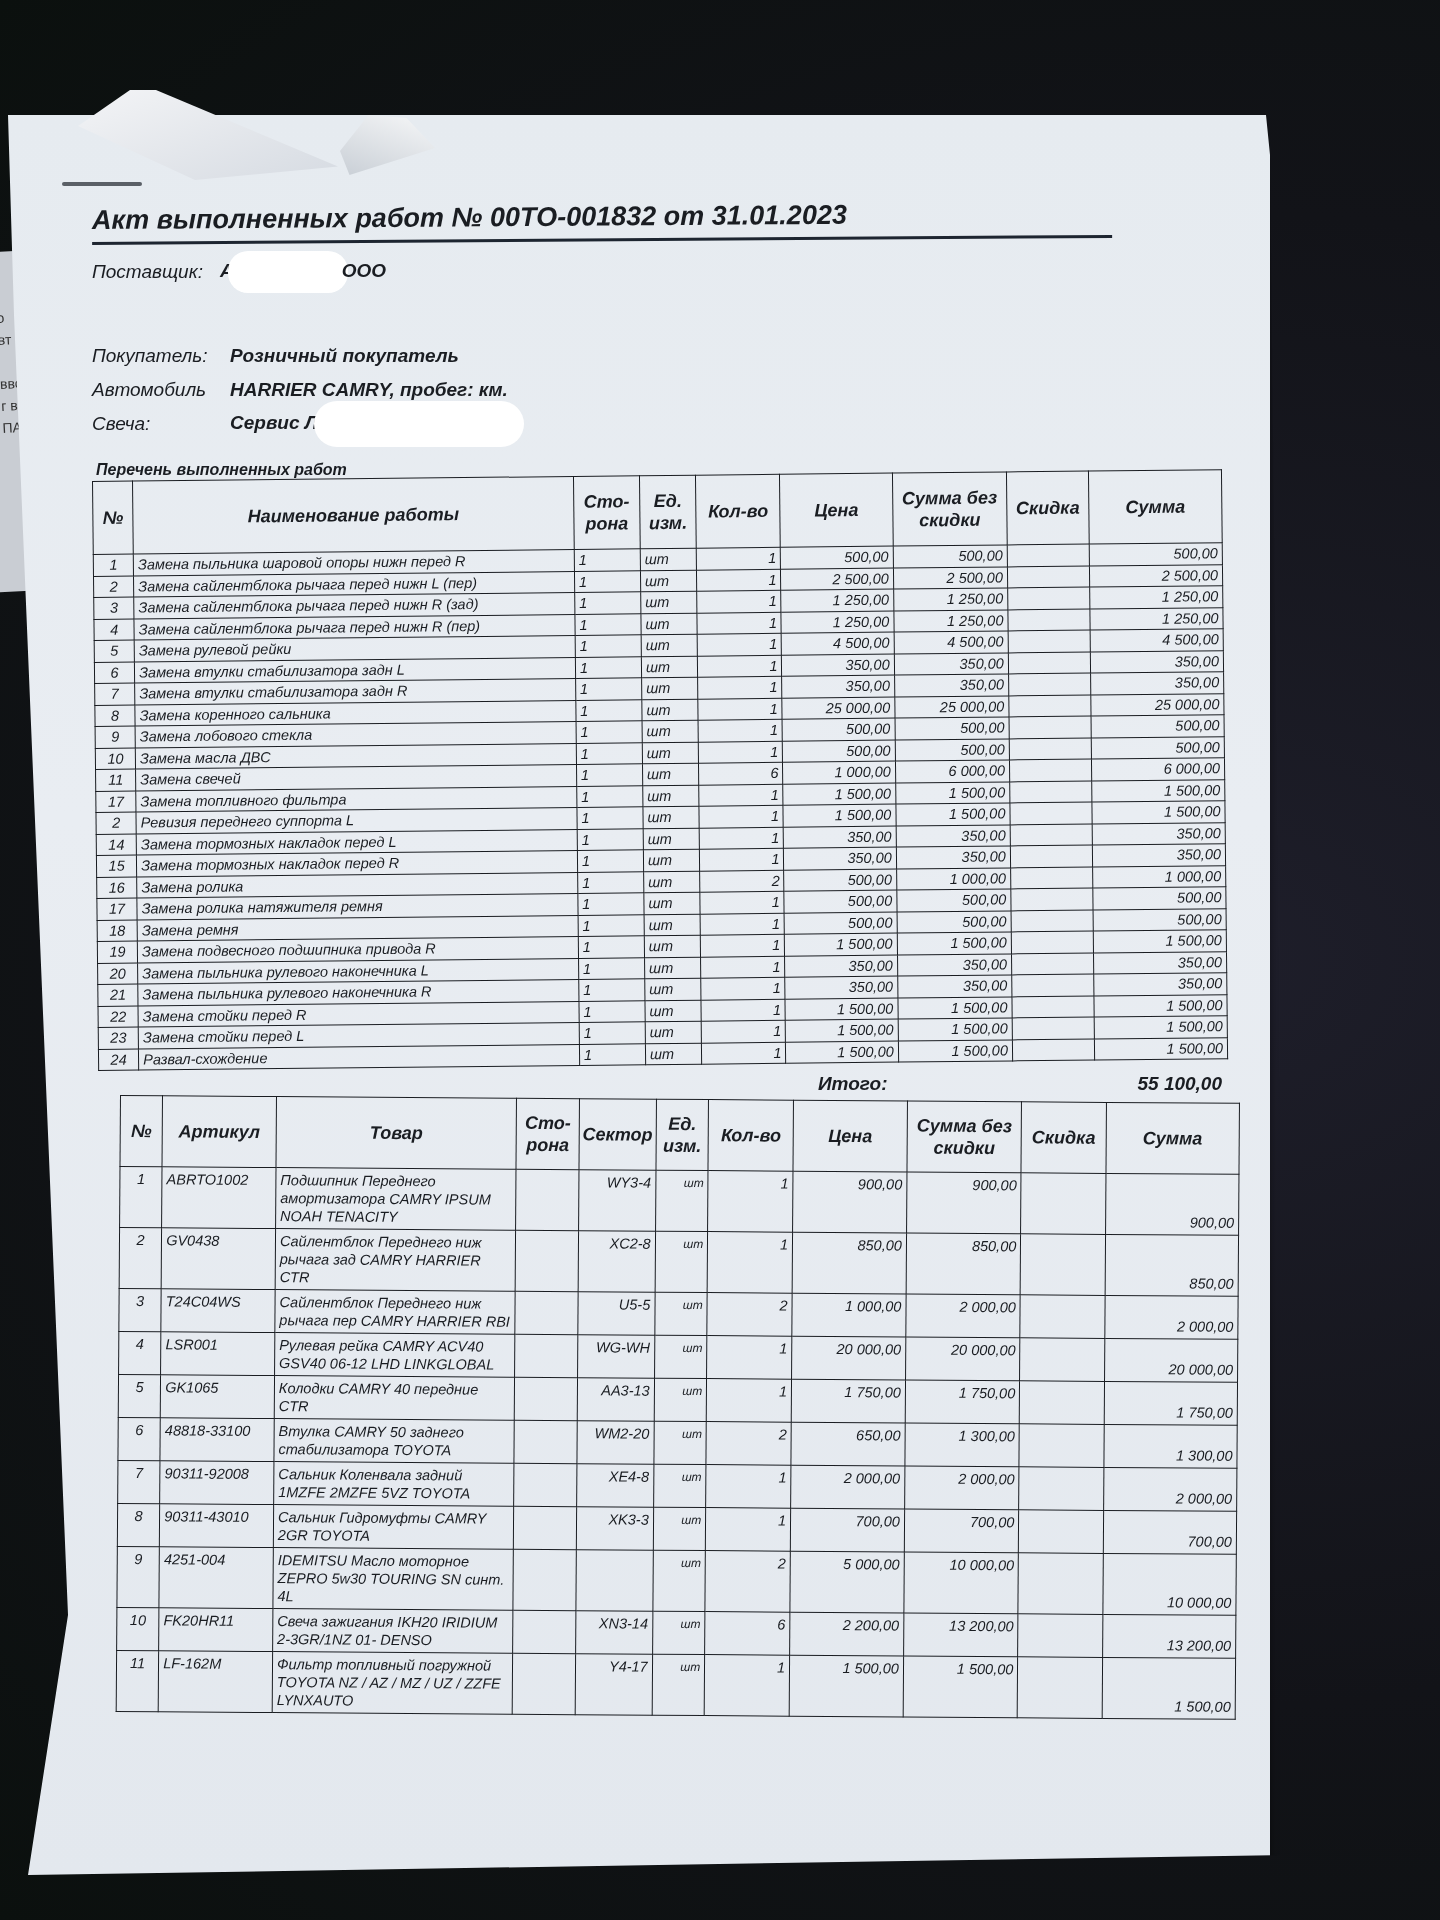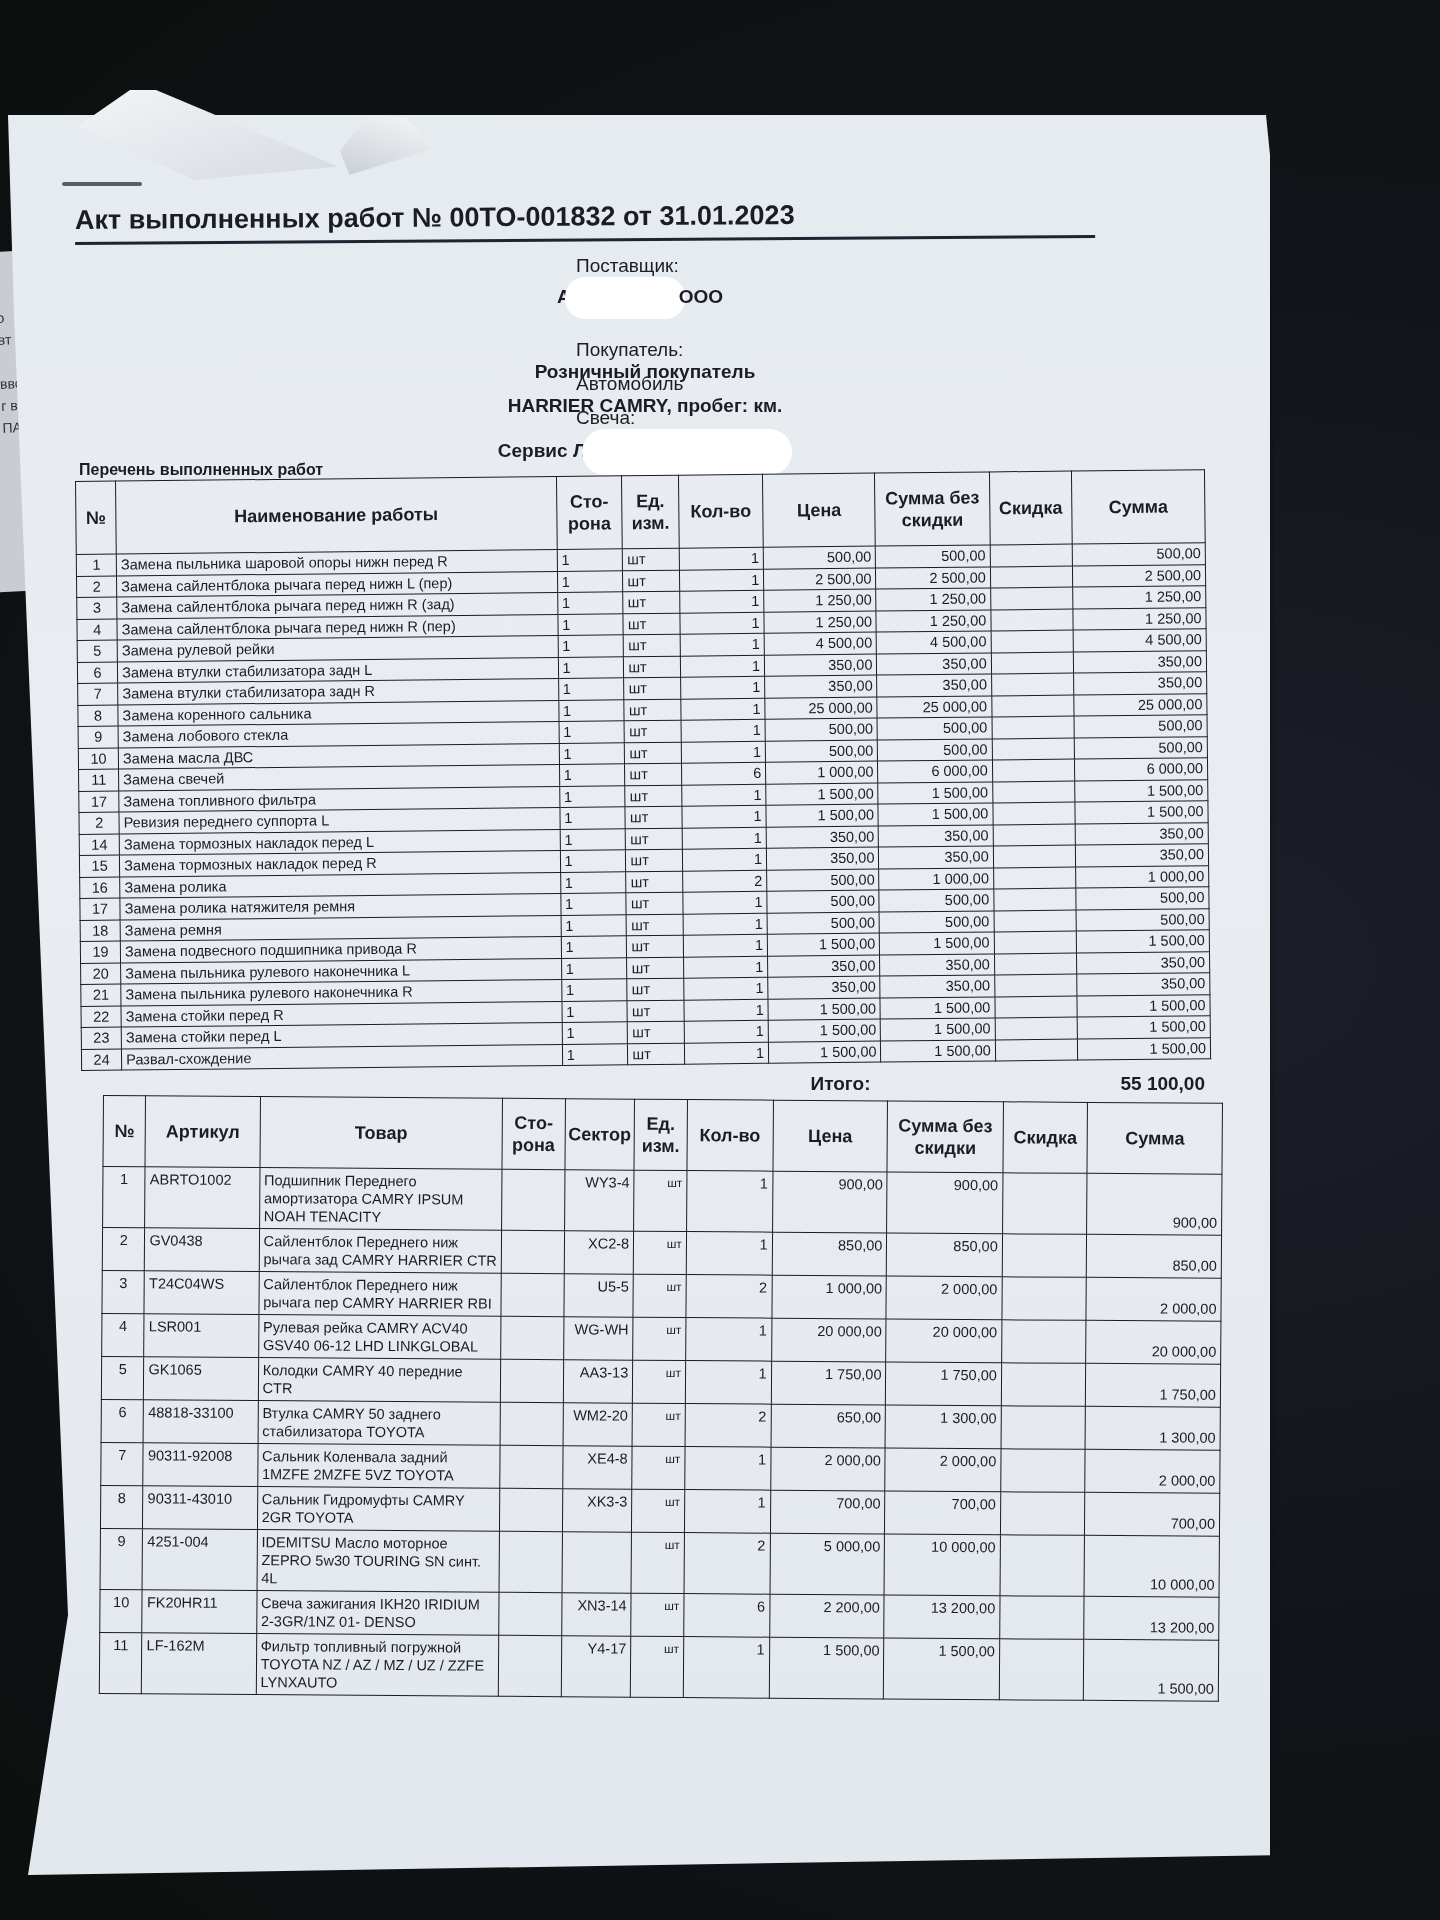--- a/index.html
+++ b/index.html
@@ -9,24 +9,24 @@
     font-family:"Liberation Sans", sans-serif;color:#1a1d22;}
   .under-sheet{position:absolute;left:-20px;top:250px;width:120px;height:340px;background:#c9cdd3;transform:rotate(-3deg);}
   .under-sheet span{display:block;font-size:14px;color:#333;margin:55px 0 0 22px;line-height:22px;}
   .paper{position:absolute;left:8px;top:115px;width:1262px;height:1760px;
     background:linear-gradient(180deg,#e6ebf0 0%,#e9edf2 40%,#e3e8ee 100%);
     clip-path:polygon(0 0,1258px 0,1262px 40px,1280px 1740px,20px 1760px,60px 1500px,6px 200px);
     box-shadow:0 0 8px rgba(0,0,0,.4);}
   .fold1{position:absolute;left:78px;top:90px;width:260px;height:90px;background:linear-gradient(160deg,#f3f4f6,#d6dbe2);clip-path:polygon(20% 0,30% 0,100% 85%,45% 100%,0 40%);}
   .fold2{position:absolute;left:340px;top:115px;width:95px;height:60px;background:linear-gradient(200deg,#f6f7f8,#c9cfd6);clip-path:polygon(30% 0,70% 5%,100% 55%,10% 100%,0 60%);}
   .staple{position:absolute;left:62px;top:182px;width:80px;height:4px;background:#5a5f66;border-radius:2px;}
-  .doc{position:absolute;left:75px;top:205px;width:1140px;}
+  .doc{position:absolute;left:92px;top:205px;width:1140px;font-style:italic;}
   .title{font-size:27px;font-weight:bold;margin:0 0 0 0;padding-bottom:6px;border-bottom:3px solid #1d2530;width:1020px;transform:rotate(-0.4deg);transform-origin:left;}
   .meta{font-size:19px;margin-top:10px;}
-  .meta .row{display:flex;height:34px;align-items:center;flex-direction:column;}
+  .meta .row{display:flex;height:34px;align-items:center;}
   .meta .lbl{width:138px;}
   .meta .val{font-weight:bold;}
   .blur{display:inline-block;width:120px;height:42px;background:#fff;border-radius:20px;vertical-align:middle;margin:0 -6px;}
   .blur2{display:inline-block;width:210px;height:46px;background:#fff;border-radius:24px;vertical-align:middle;margin-left:-4px;}
   .sect{font-size:16px;font-weight:bold;margin:20px 0 2px 4px;}
   table{border-collapse:collapse;font-size:14.5px;background:transparent;}
   th{font-weight:bold;font-size:18px;border:1.5px solid #1a1d22;padding:2px 3px;text-align:center;line-height:22px;}
   td{border:1.5px solid #1a1d22;padding:0 4px;height:20.5px;line-height:20px;white-space:nowrap;}
   .works{width:1130px;transform:rotate(-0.6deg);transform-origin:left top;}
   .works th{height:68px;}

